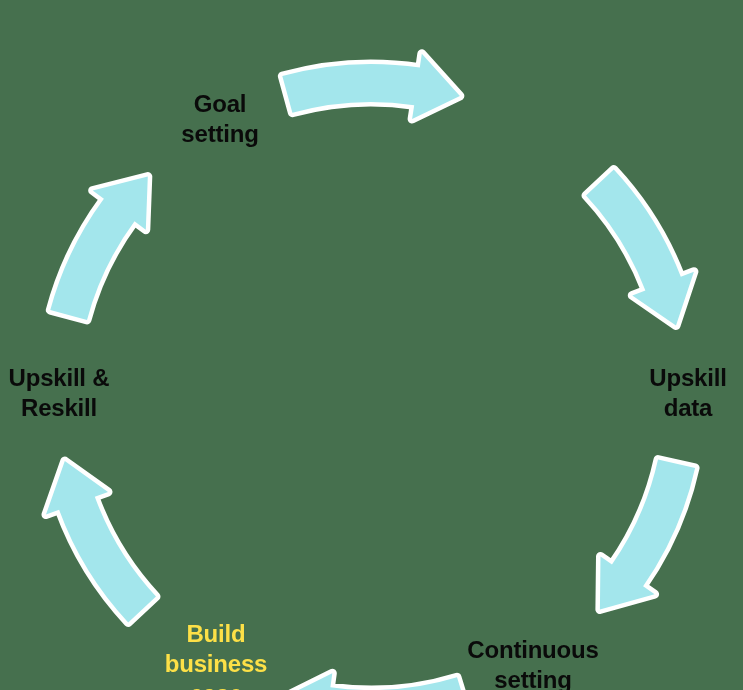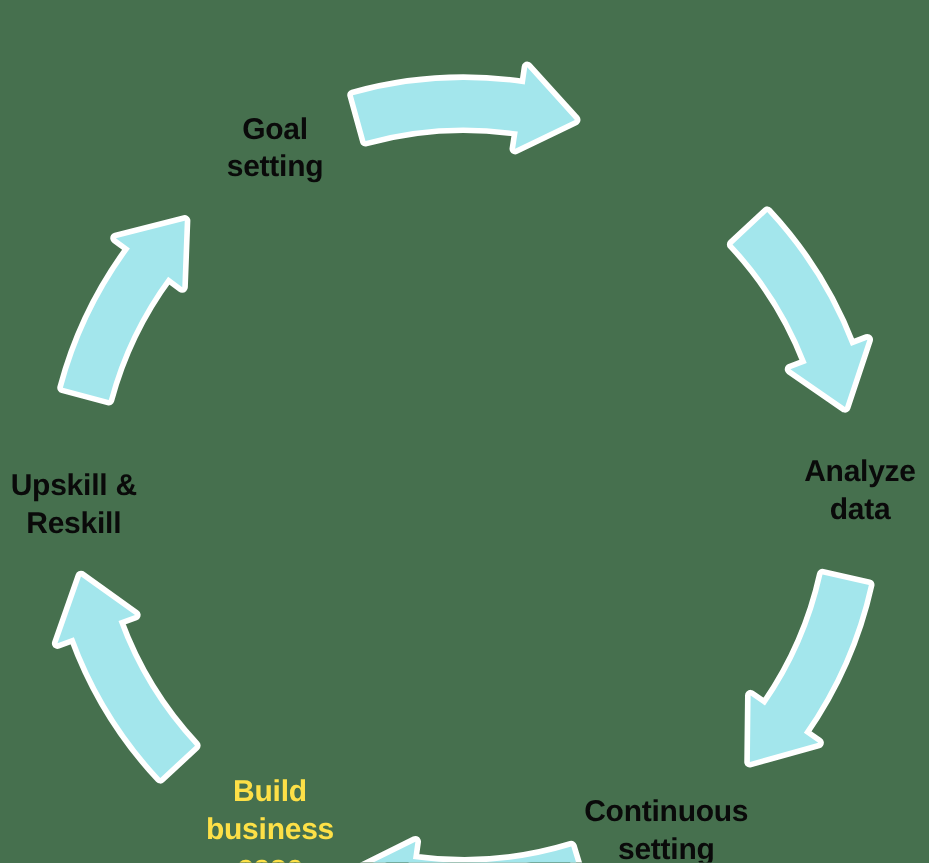--- a/index.html
+++ b/index.html
@@ -47,25 +47,25 @@
       <path d="M 695.1 419.9 A 332 332 0 0 1 643.1 538.2 L 654.6 546.2 L 599.9 561.5 L 600.5 508.4 L 612.0 516.4 A 294 294 0 0 0 658.0 411.6 Z" fill="#A3E6EC" stroke="#FFFFFF" stroke-width="9" stroke-linejoin="round" paint-order="stroke"></path>
       <path d="M 468.1 665.5 A 332 332 0 0 1 325.1 676.8 L 323.2 690.7 L 284.7 648.9 L 332.3 625.3 L 330.4 639.2 A 294 294 0 0 0 457.0 629.2 Z" fill="#A3E6EC" stroke="#FFFFFF" stroke-width="9" stroke-linejoin="round" paint-order="stroke"></path>
       <path d="M 128.2 574.4 A 332 332 0 0 1 59.1 461.8 L 46.0 466.6 L 64.8 413.1 L 108.0 444.0 L 94.8 448.8 A 294 294 0 0 0 156.0 548.5 Z" fill="#A3E6EC" stroke="#FFFFFF" stroke-width="9" stroke-linejoin="round" paint-order="stroke"></path>
       <path d="M 50.3 262.1 A 332 332 0 0 1 103.9 150.8 L 92.7 142.5 L 147.8 128.6 L 145.8 181.7 L 134.5 173.3 A 294 294 0 0 0 87.0 271.9 Z" fill="#A3E6EC" stroke="#FFFFFF" stroke-width="9" stroke-linejoin="round" paint-order="stroke"></path>
     </svg>
 
   <div class="stage-label" style="left: 220px; top: 41px; color: rgb(10, 10, 10);">Goal
 setting</div>
 
 
-  <div class="stage-label" style="left: 688px; top: 315px; color: rgb(10, 10, 10);">Analyze
+  <div class="stage-label" style="left: 688px; top: 315px; color: rgb(10, 10, 10);">Upskill
 data</div>
 
   <div class="stage-label" style="left: 533px; top: 587px; color: rgb(10, 10, 10);">Continuous
 setting</div>
 
   <div class="stage-label" style="left: 216px; top: 571px; color: #fde047;">Build
 business
 case</div>
 
-  <div class="stage-label" style="left: 59px; top: 326px; color: rgb(10, 10, 10);">Upskill &amp;
+  <div class="stage-label" style="left: 59px; top: 315px; color: rgb(10, 10, 10);">Upskill &amp;
 Reskill</div>
 </div>
 
 </body></html>

